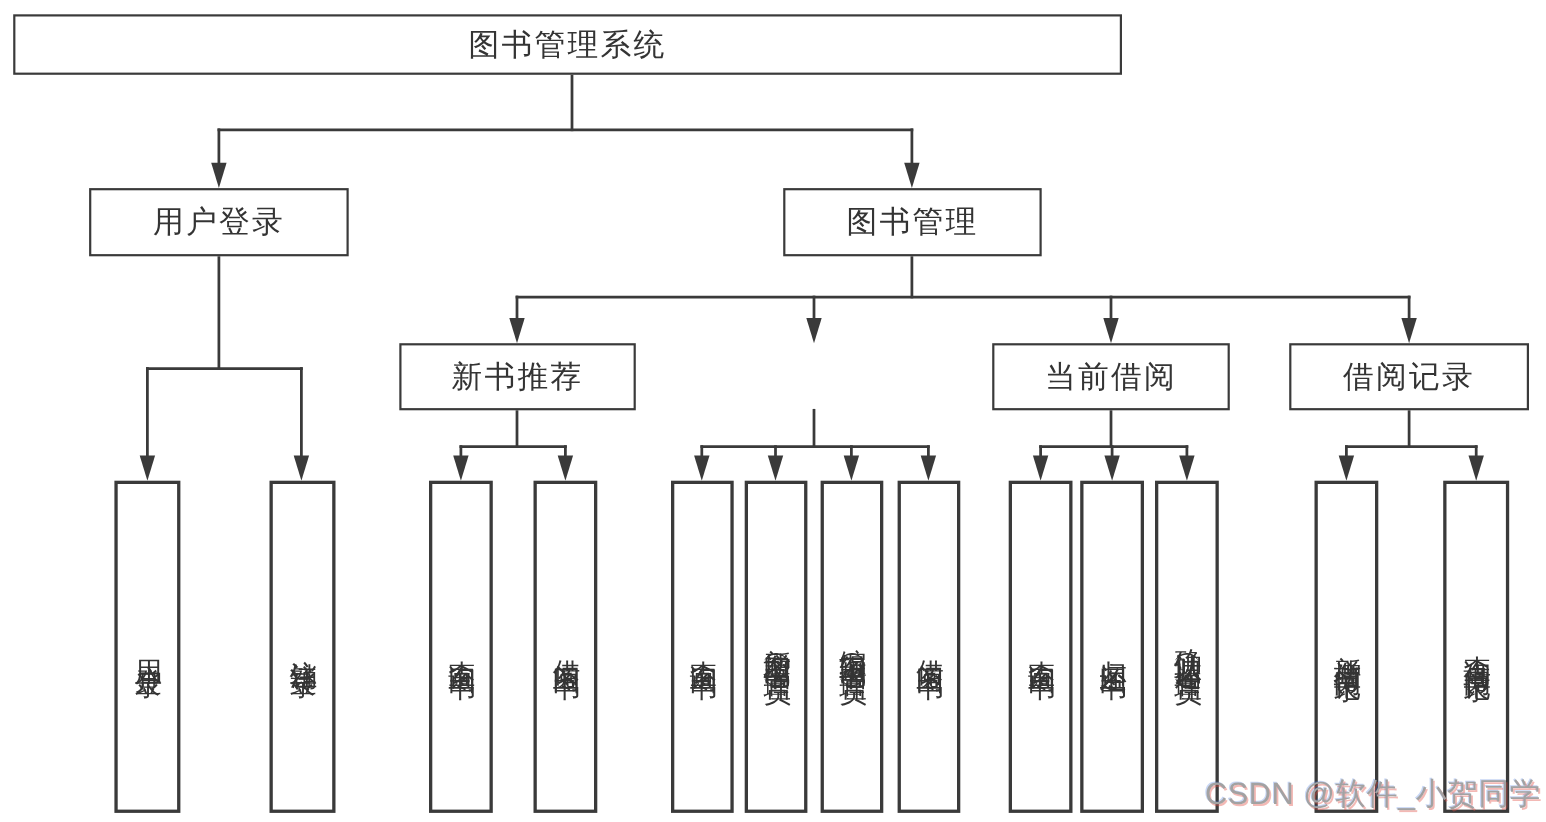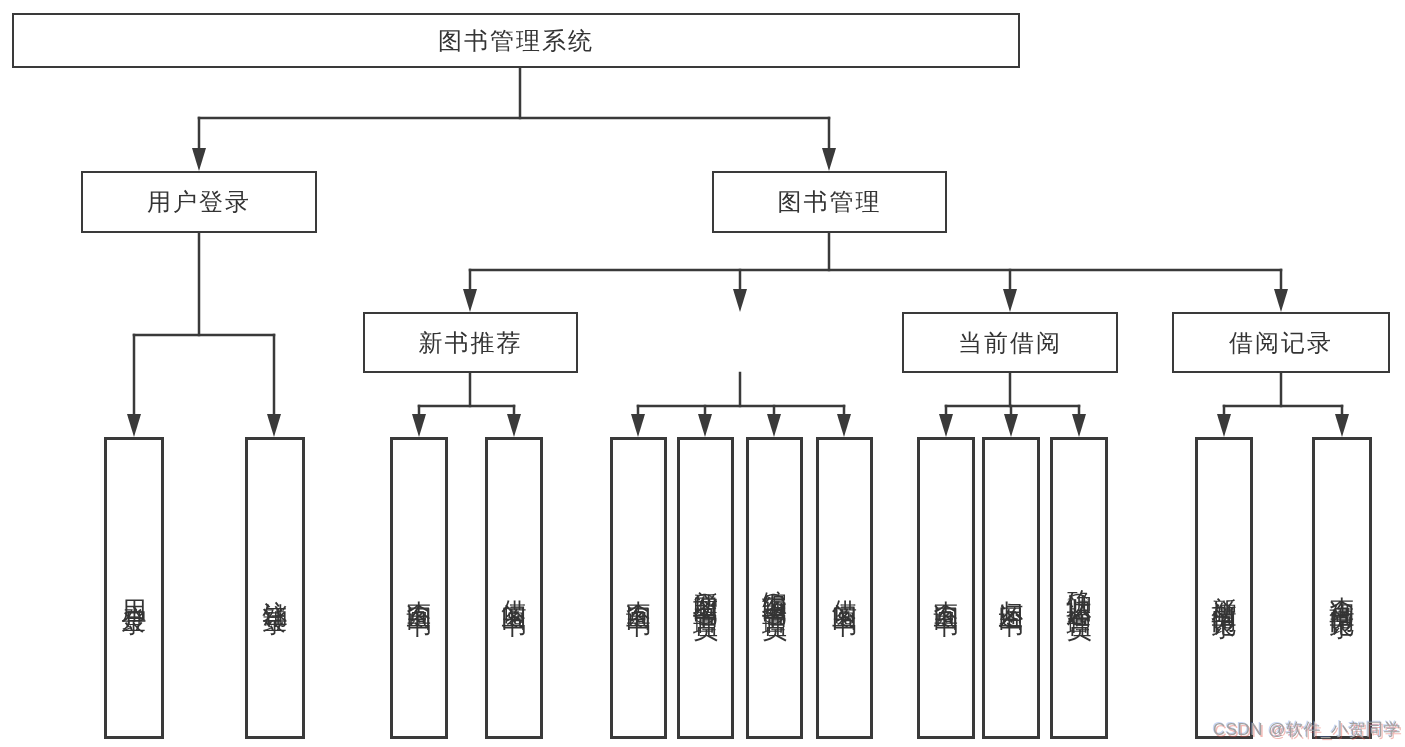--- a/index.html
+++ b/index.html
@@ -22,21 +22,21 @@
     box-sizing: border-box;
     border: 2.5px solid #3a3a3a;
     background: #ffffff;
     color: #343434;
     display: flex;
     align-items: center;
     justify-content: center;
     line-height: 1;
   }
   .h-box {
-    font-size: 24px;
+    font-size: 28px;
     letter-spacing: 2px;
   }
   .v-box .label {
     writing-mode: vertical-rl;
     text-orientation: mixed;
     font-size: 25px;
     letter-spacing: 4px;
     white-space: nowrap;
   }
   .v-box { border-width: 3px; }
@@ -63,21 +63,21 @@
   .n-query3       { left: 917px;  width: 58px; }
   .n-return       { left: 982px;  width: 58px; }
   .n-confirm      { left: 1050px; width: 58px; }
   .n-addrecord    { left: 1195px; width: 58px; }
   .n-queryrecord  { left: 1312px; width: 60px; }
 
   .watermark {
     position: absolute;
     right: 4px;
     bottom: 6px;
-    font-size: 17px;
+    font-size: 28px;
     color: #a2a2a2;
     letter-spacing: 0.5px;
     text-shadow: 1.5px 1.5px 0 rgba(225, 80, 70, 0.40),
                  -1px -1px 0 rgba(70, 120, 220, 0.30);
     z-index: 5;
     white-space: nowrap;
   }
 </style>
 </head>
 <body>

